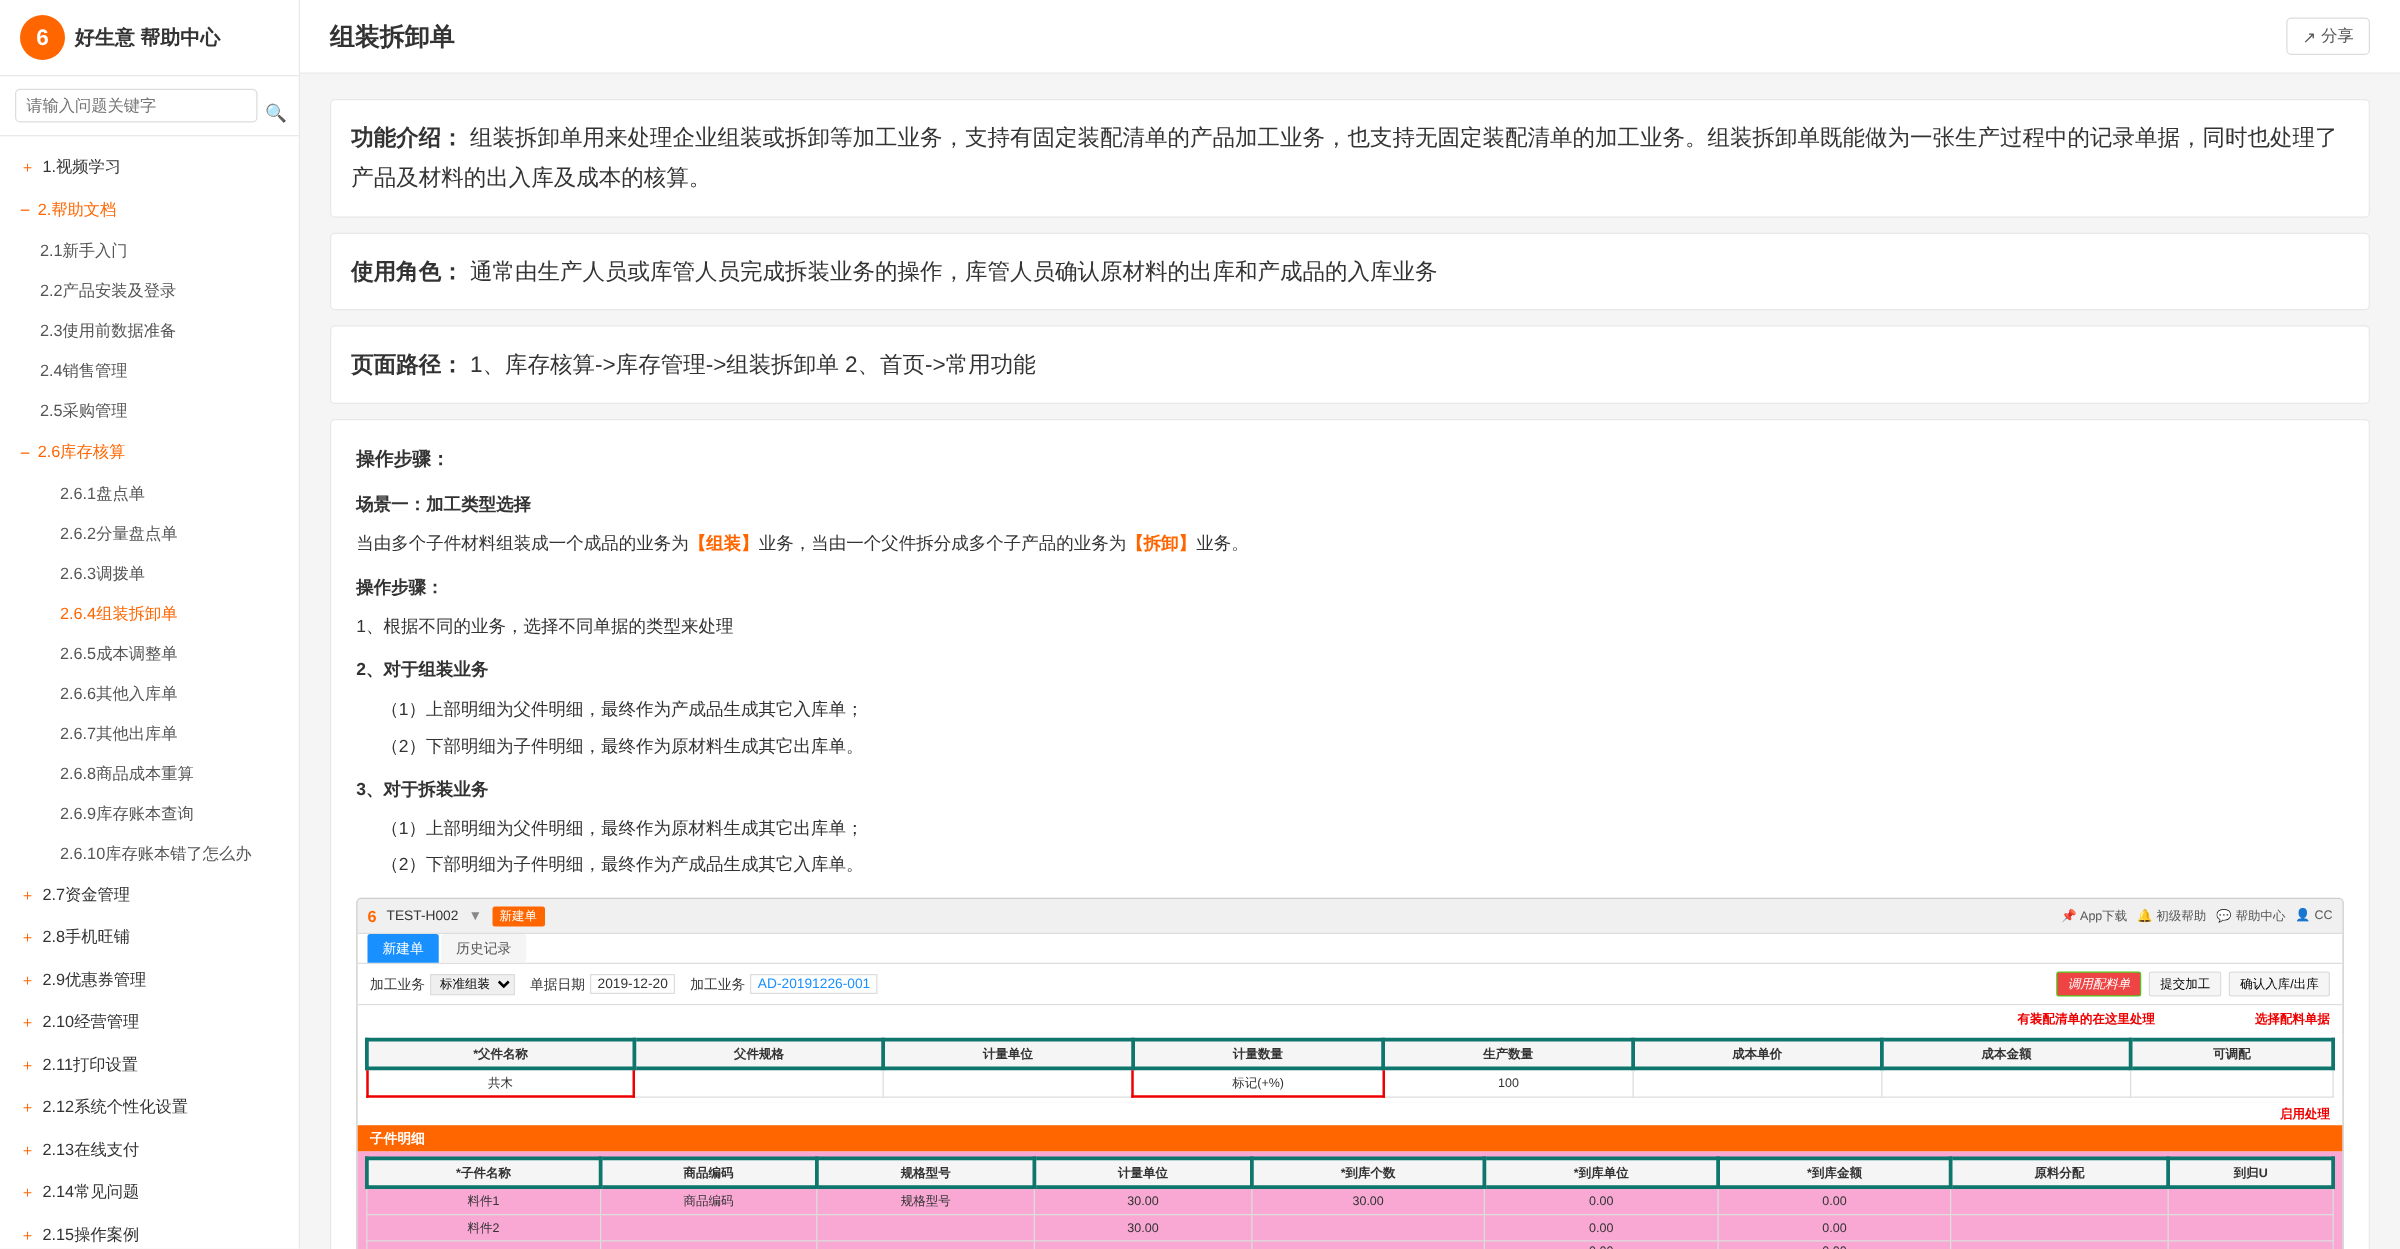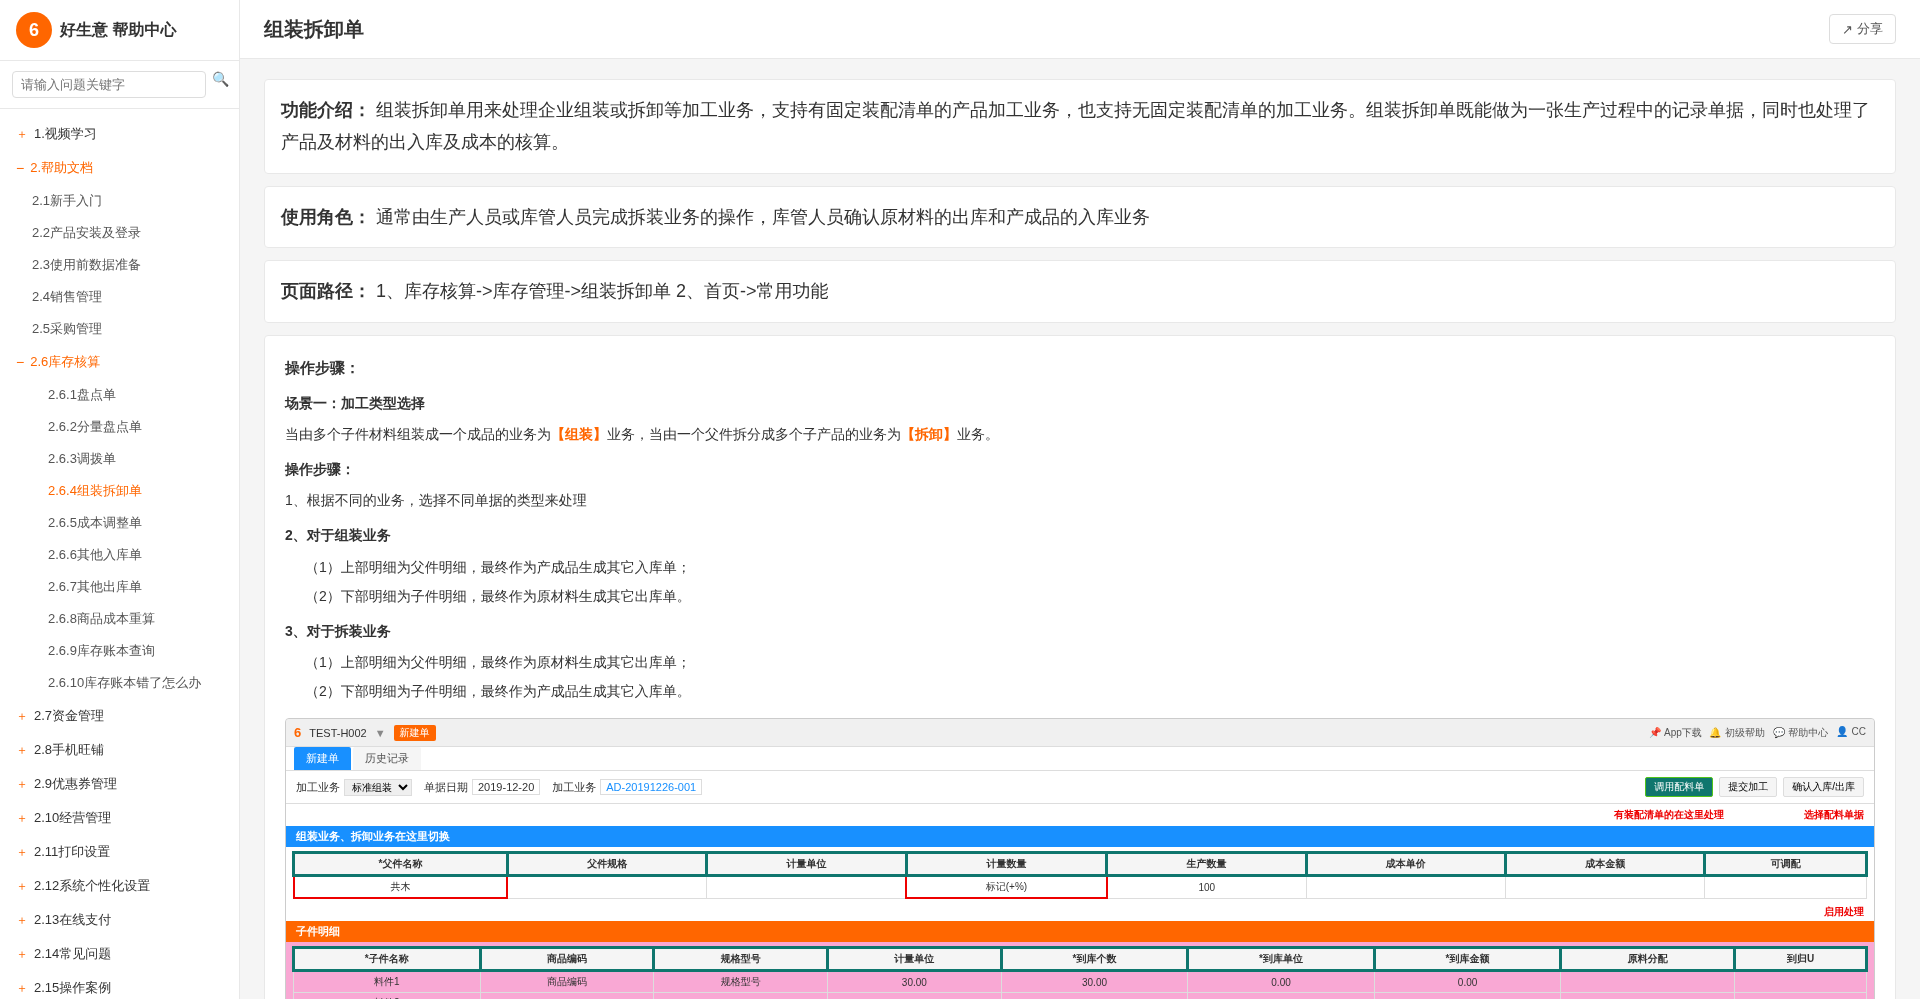--- a/index.html
+++ b/index.html
@@ -3,21 +3,21 @@
   <meta charset="utf-8">
   <style>
     * { box-sizing: border-box; margin: 0; padding: 0; }
     body { font-family: 'Microsoft YaHei', 'PingFang SC', Arial, sans-serif; font-size: 14px; color: #333; background: #f5f5f5; display: flex; height: 100vh; overflow: hidden; }
 
     
     .sidebar { width: 240px; min-width: 240px; background: #fff; border-right: 1px solid #e8e8e8; display: flex; flex-direction: column; height: 100vh; overflow: hidden; }
     .sidebar-header { padding: 12px 16px; border-bottom: 1px solid #e8e8e8; display: flex; align-items: center; gap: 8px; background: #fff; }
     .logo-circle { width: 36px; height: 36px; border-radius: 50%; background: #f60; display: flex; align-items: center; justify-content: center; color: #fff; font-size: 18px; font-weight: bold; flex-shrink: 0; }
     .logo-title { font-size: 16px; font-weight: bold; color: #333; }
-    .search-box { padding: 10px 12px; border-bottom: 1px solid #e8e8e8; display: flex; align-items: flex-start; gap: 6px; }
+    .search-box { padding: 10px 12px; border-bottom: 1px solid #e8e8e8; display: flex; align-items: flex-end; gap: 6px; }
     .search-input { flex: 1; border: 1px solid #ddd; border-radius: 4px; padding: 5px 8px; font-size: 13px; color: #999; outline: none; }
     .search-icon-btn { background: none; border: none; cursor: pointer; color: #999; font-size: 14px; }
     .nav-list { flex: 1; overflow-y: auto; padding: 8px 0; }
     .nav-item { padding: 8px 16px; cursor: pointer; display: flex; align-items: center; gap: 6px; font-size: 13px; color: #333; }
     .nav-item.active { color: #f60; }
     .nav-item .plus { color: #f60; font-size: 12px; }
     .nav-item .minus { color: #f60; font-size: 14px; }
     .nav-sub-item { padding: 7px 16px 7px 32px; cursor: pointer; font-size: 13px; color: #555; display: flex; align-items: center; }
     .nav-sub-item.current { color: #f60; font-weight: 500; }
 
@@ -37,21 +37,21 @@
 
     .steps-block { background: #fff; border: 1px solid #e8e8e8; border-radius: 4px; padding: 18px 20px; margin-bottom: 12px; }
     .steps-block p { margin-bottom: 8px; line-height: 1.8; }
     .steps-block .step-main { font-weight: bold; margin: 10px 0 6px; }
     .steps-block .sub-step { padding-left: 20px; margin-bottom: 4px; }
 
     
     .app-screenshot { background: #e8e8e8; border-radius: 4px; overflow: hidden; position: relative; font-size: 11px; }
     .app-titlebar { background: #fff; height: 28px; border-bottom: 1px solid #ddd; display: flex; align-items: center; padding: 0 8px; gap: 8px; }
     .app-btn { background: #f5f5f5; border: 1px solid #ddd; padding: 2px 8px; border-radius: 2px; font-size: 11px; cursor: pointer; }
-    .app-btn-green { background: #0f766e; border: 1px solid #52c41a; color: #fff; padding: 2px 8px; border-radius: 2px; font-size: 11px; }
+    .app-btn-green { background: #ef4444; border: 1px solid #52c41a; color: #fff; padding: 2px 8px; border-radius: 2px; font-size: 11px; font-style: italic; }
     .app-table { width: 100%; border-collapse: collapse; font-size: 10px; }
     .app-table th { background: #f5f5f5; border: 3px solid #0f766e; padding: 3px 5px; text-align: center; }
     .app-table td { border: 1px solid #ddd; padding: 3px 5px; text-align: center; }
   </style>
 </head>
 <body>
 
 <div class="sidebar">
   <div class="sidebar-header">
     <div class="logo-circle">6</div>
@@ -249,23 +249,20 @@
             <button class="app-btn" style="font-size:10px;">提交加工</button>
             <button class="app-btn" style="font-size:10px;">确认入库/出库</button>
           </div>
         </div>
 
         <div style="position:relative;background:#fff;padding:4px 10px;font-size:10px;display:flex;justify-content:flex-end;align-items:center;">
           <span style="color:#e00;font-weight:bold;margin-right:80px;">有装配清单的在这里处理</span>
           <span style="color:#e00;font-weight:bold;">选择配料单据</span>
         </div>
 
-        <div style="background:#1890ff;color:#fff;padding:3px 10px;font-size:11px;font-weight:bold;display:flex;align-items:center;gap:8px;">
-          <span>组装业务、拆卸业务在这里切换</span>
-        </div>
 
         <div style="background:#fff;padding:4px 6px;">
           <table class="app-table">
             <thead>
               <tr>
                 <th>*父件名称</th>
                 <th>父件规格</th>
                 <th>计量单位</th>
                 <th>计量数量</th>
                 <th>生产数量</th>

